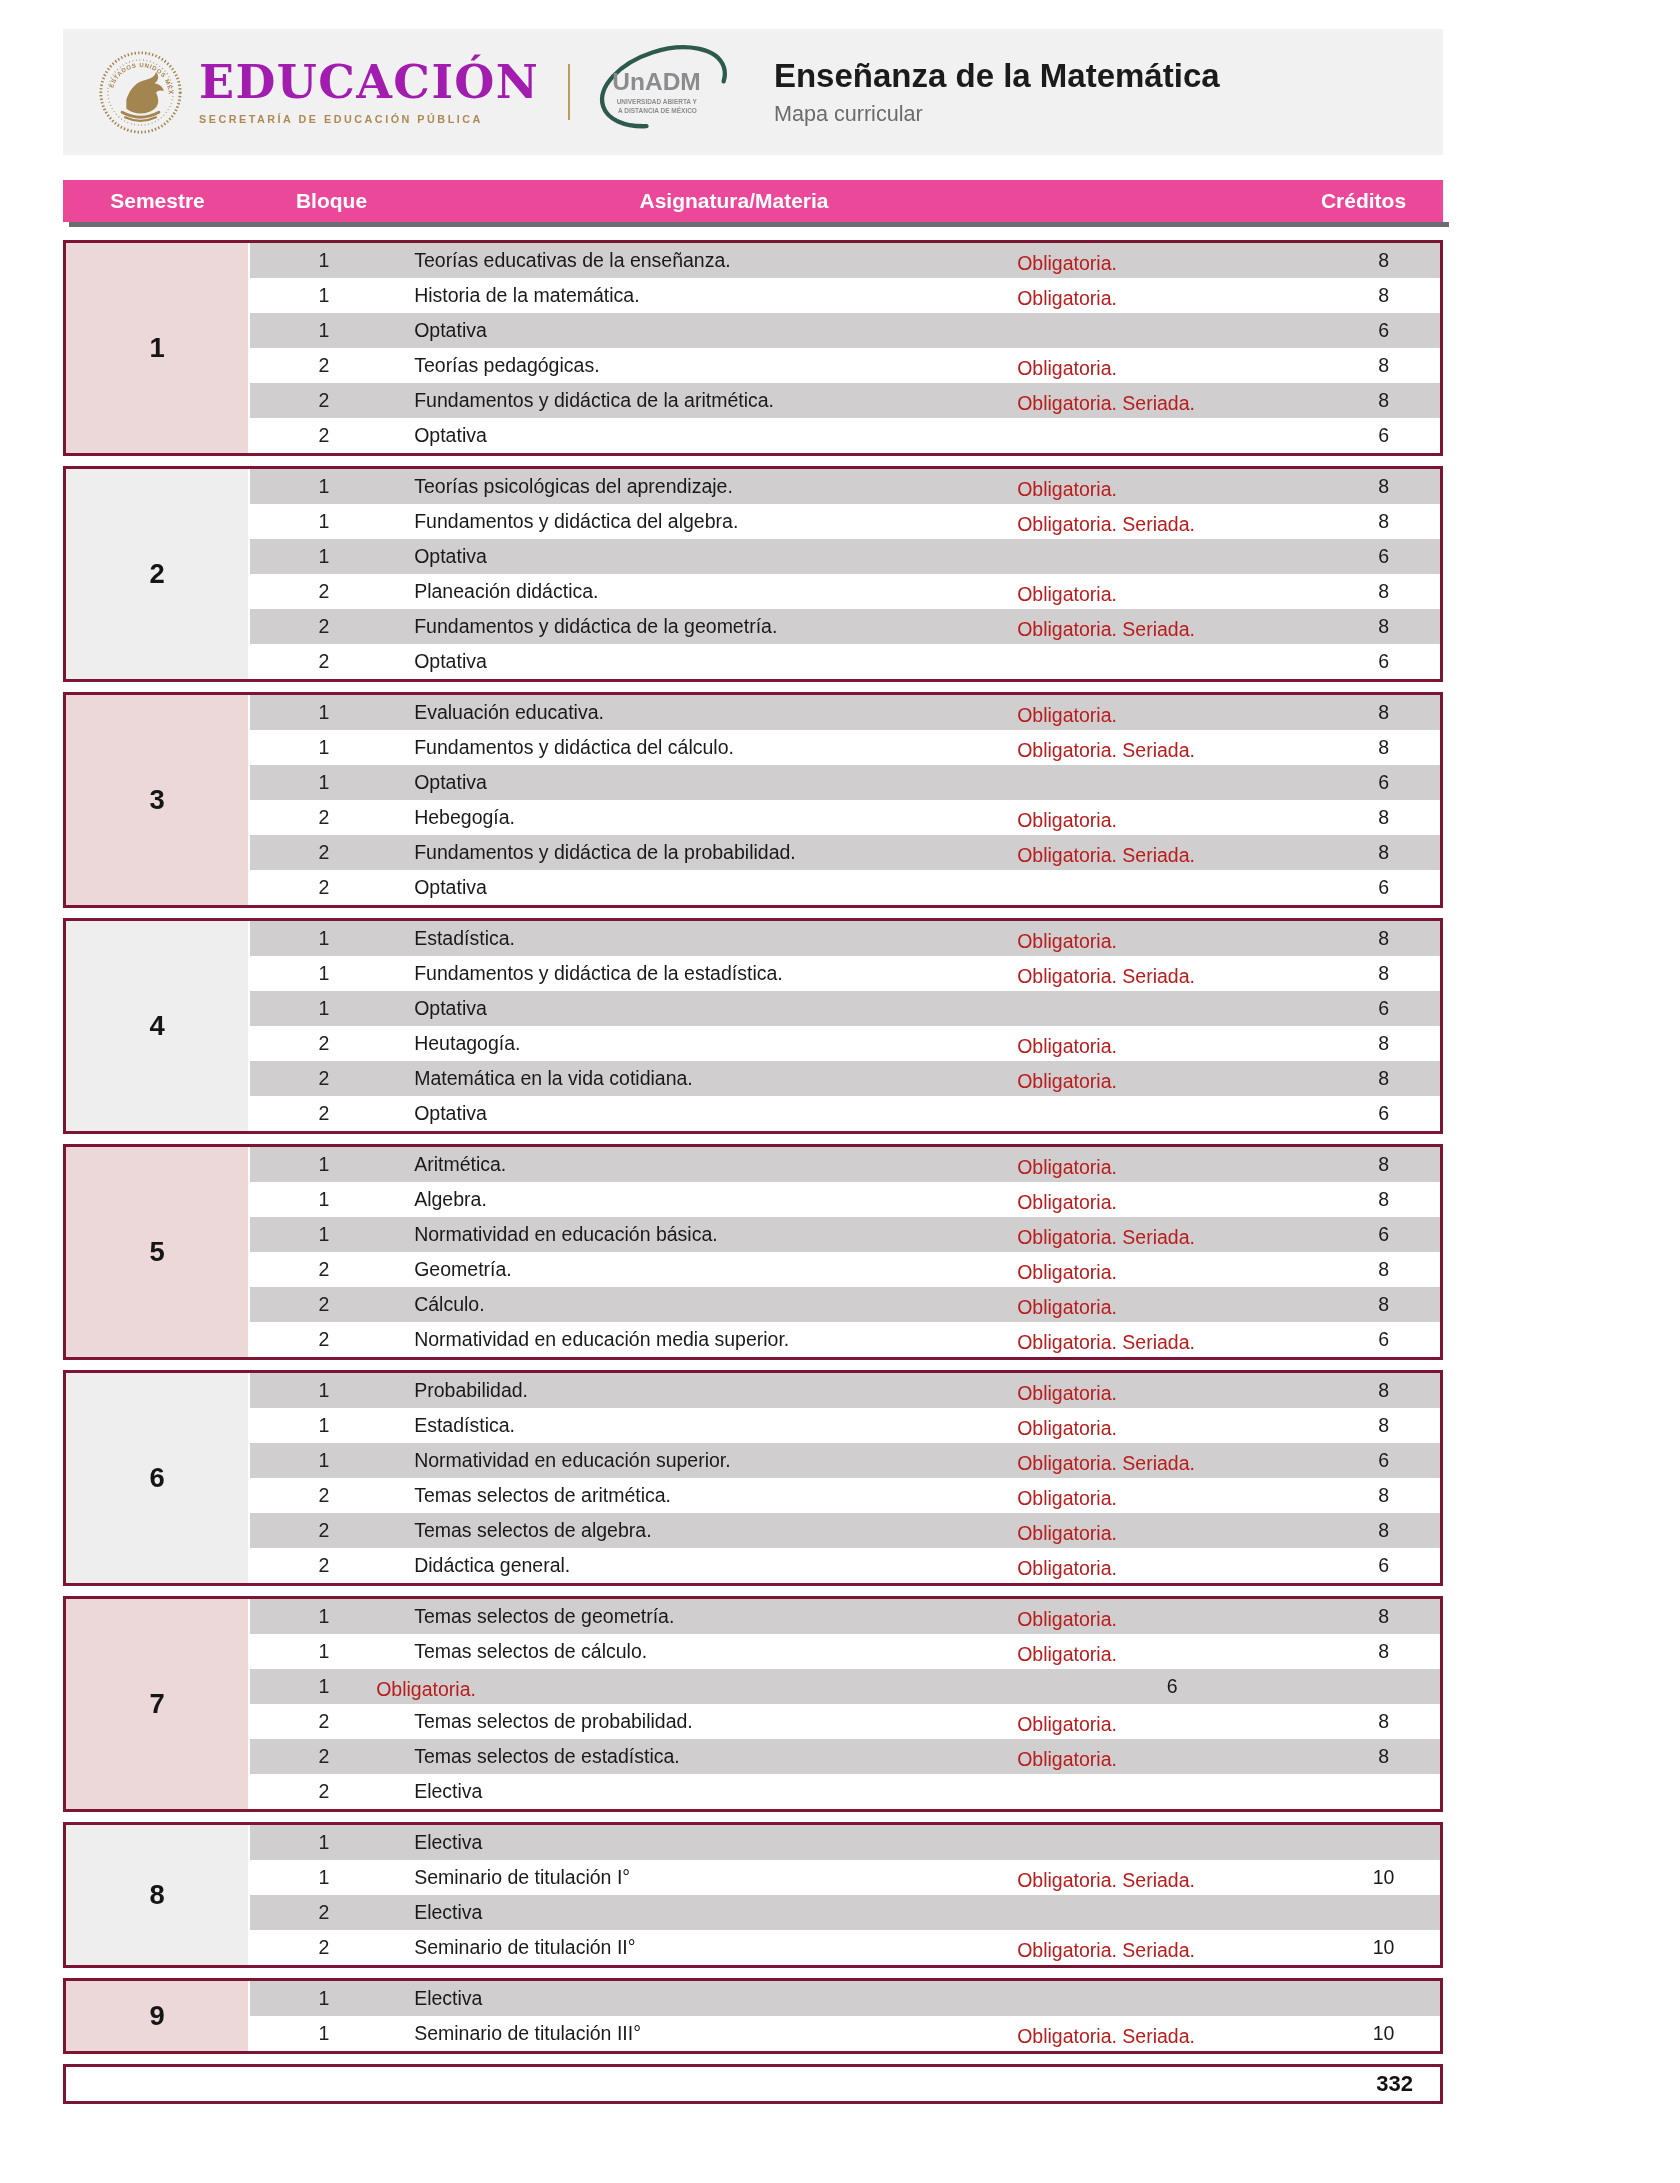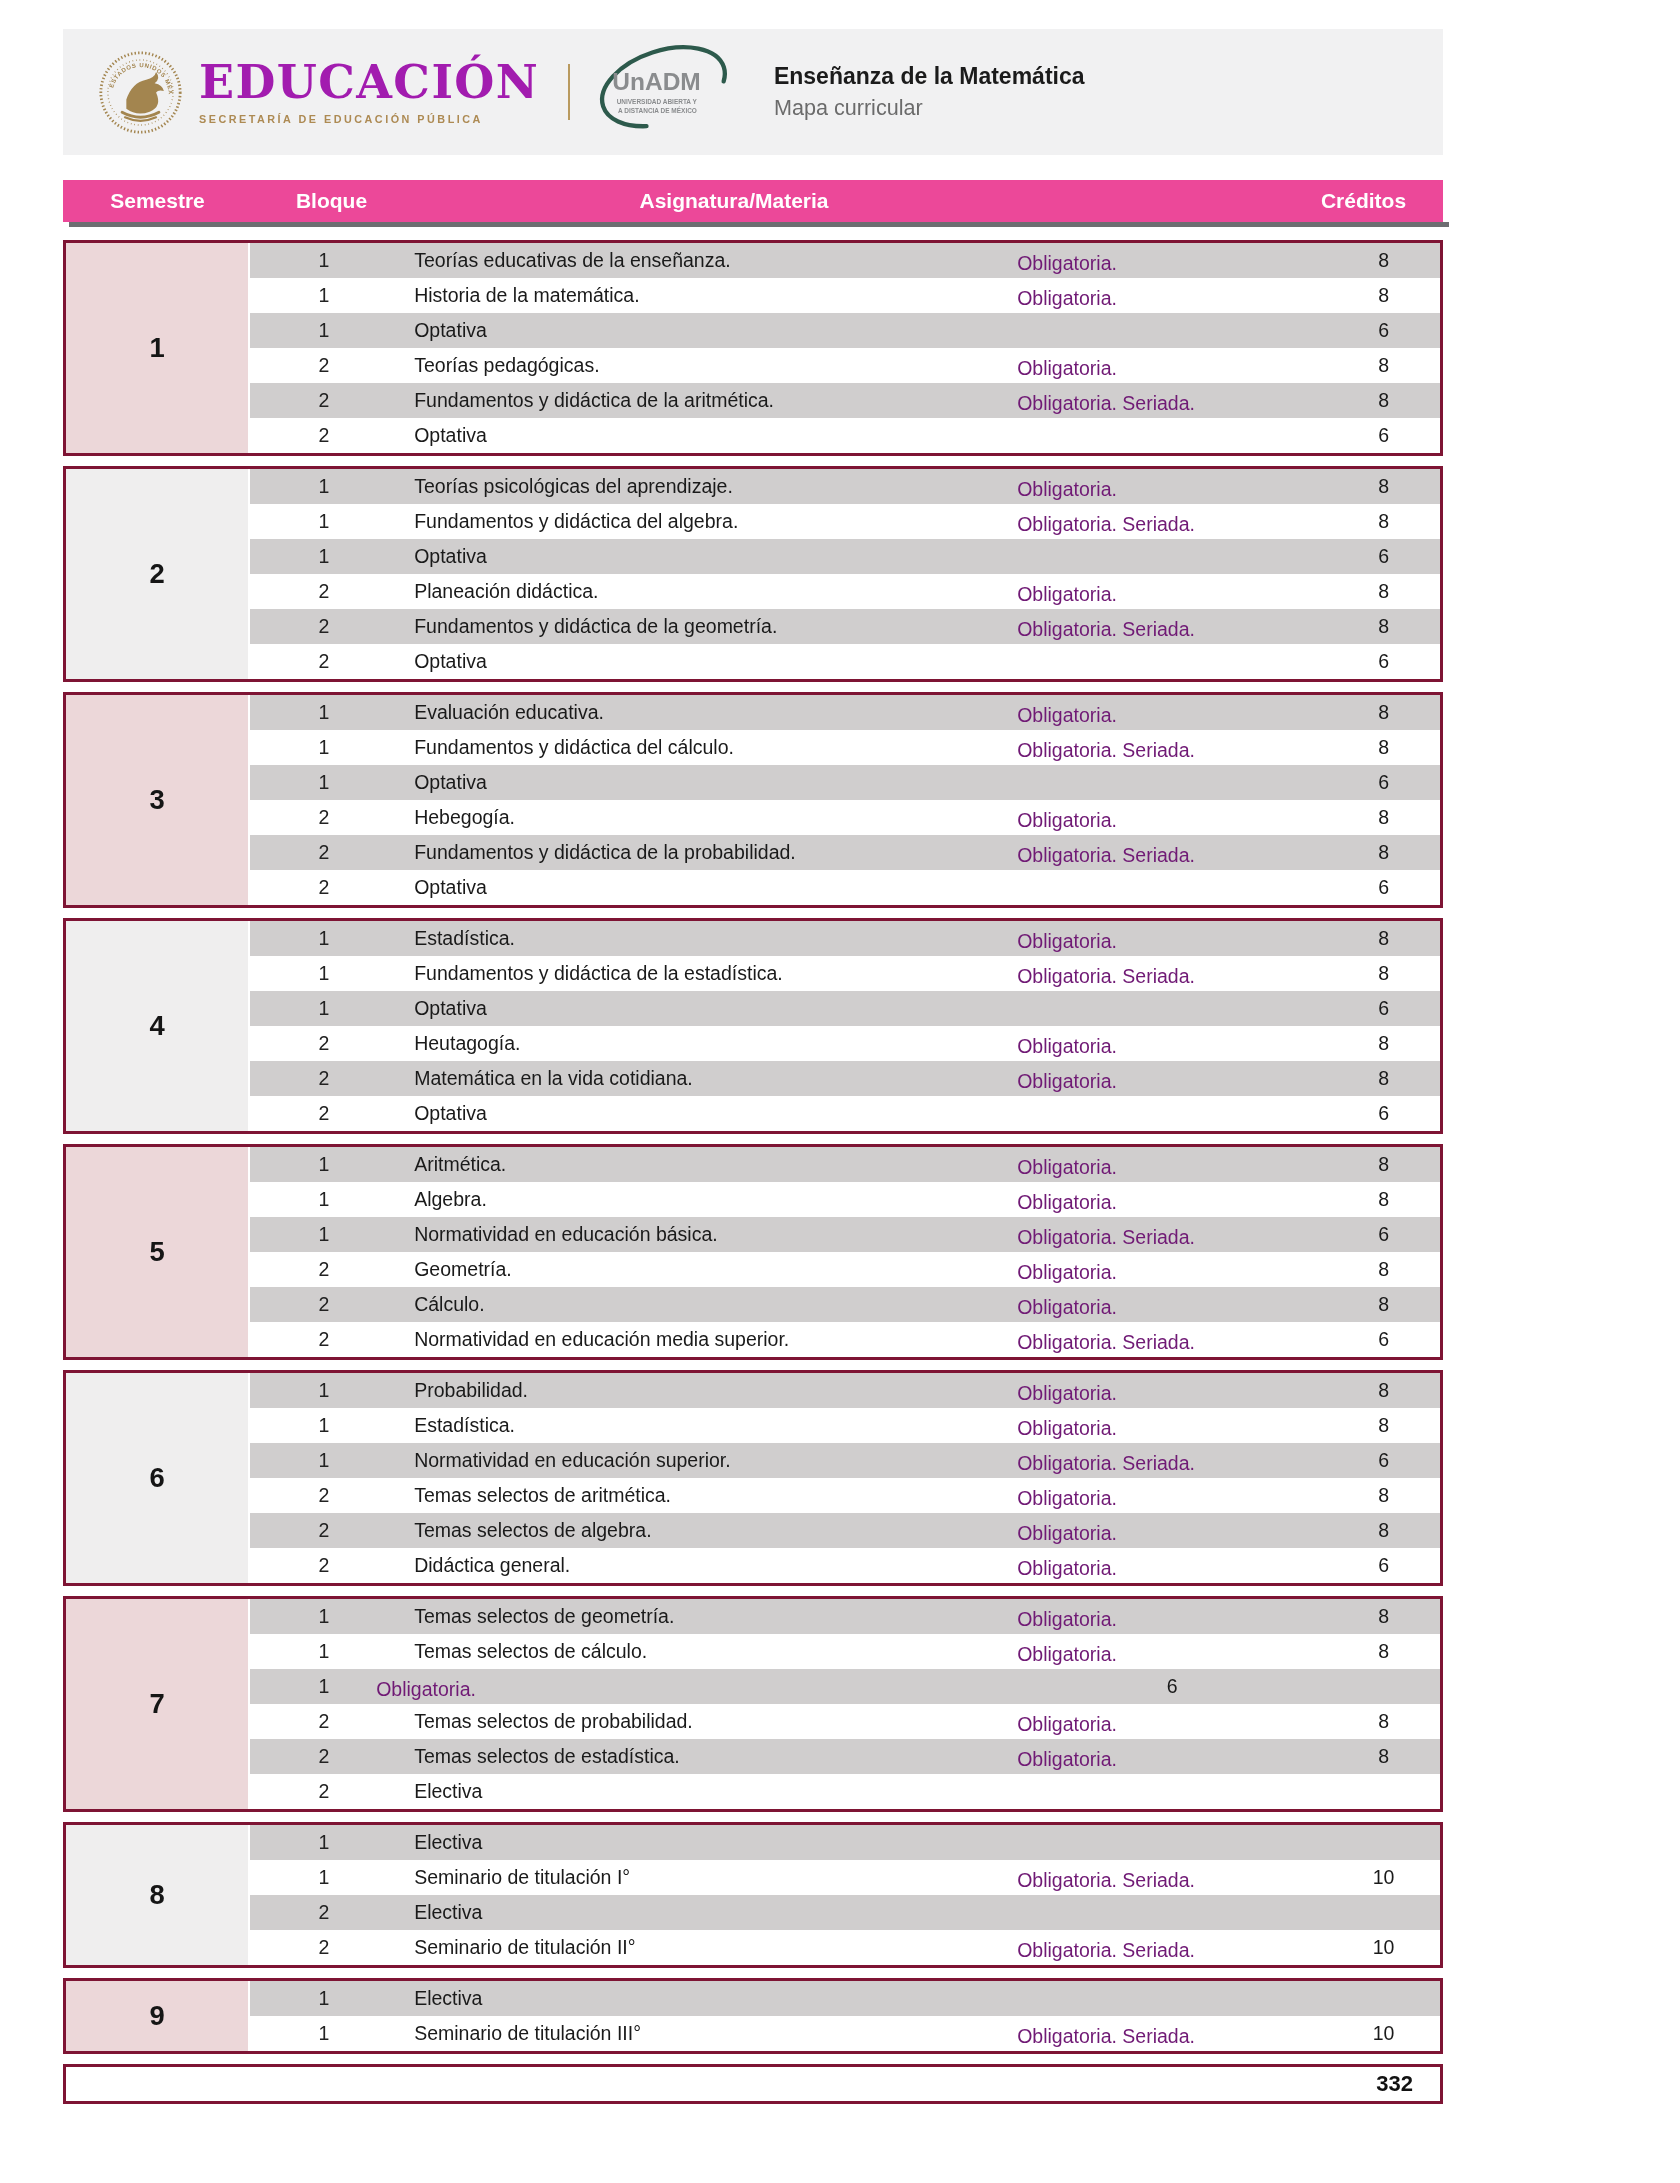--- a/index.html
+++ b/index.html
@@ -17,21 +17,21 @@
   .sep-wordmark{
     font-family:"DejaVu Serif", serif;font-weight:bold;font-size:46px;
     color:#a21caf;letter-spacing:1.4px;line-height:1;
   }
   .sep-sub{
     margin-top:7.2px;font-size:10.8px;font-weight:bold;color:#ad8a53;letter-spacing:2.5px;
   }
   .gold-divider{width:2.2px;height:56px;background:#b99a5f;margin:0 24.5px 0 29px;flex:0 0 auto;}
   .unadm-logo{width:137px;height:101px;flex:0 0 auto;}
   .title-block{margin-left:42px;display:flex;flex-direction:column;}
-  .program-title{font-size:23px;font-weight:bold;color:#1b1b1b;line-height:1.15;}
+  .program-title{font-size:33px;font-weight:bold;color:#1b1b1b;line-height:1.15;}
   .program-subtitle{font-size:21.6px;color:#6b6b6b;margin-top:5.8px;}
   
   .table-header{
     margin:24.5px 0 0 63px;width:1380px;height:42px;background:#ec4899;position:relative;
   }
   .table-header span{
     position:absolute;top:0;height:42px;line-height:42px;text-align:center;
     color:#ffffff;font-weight:bold;font-size:21px;
   }
   .th-sem{left:0;width:189px;}
@@ -54,21 +54,21 @@
   .sem-cell.gray{background:#efeeee;}
   .rows{flex:1 1 auto;display:flex;flex-direction:column;}
   .row{
     height:35px;display:grid;grid-template-columns:126px 641px 310px 1fr;
     align-items:center;font-size:19.5px;
   }
   .row.shaded{background:#d0cece;}
   .row.plain{background:#ffffff;}
   .cell-bloque{text-align:center;padding-left:21.6px;font-weight:400;color:#222;}
   .cell-materia{padding-left:38px;color:#1a1a1a;}
-  .cell-tipo{color:#701a75;margin-top:6px;}
+  .cell-tipo{color:#b91c1c;margin-top:6px;}
   .cell-cred{text-align:center;color:#1a1a1a;}
   
   .total-row{
     margin:10px 0 0 63px;width:1380px;height:40px;border:3.6px solid #7e1434;background:#ffffff;
     box-sizing:border-box;display:flex;align-items:center;justify-content:flex-end;
   }
   .total-value{font-size:22px;font-weight:bold;color:#111;margin-right:27px;}
 </style>
 </head>
 <body>

